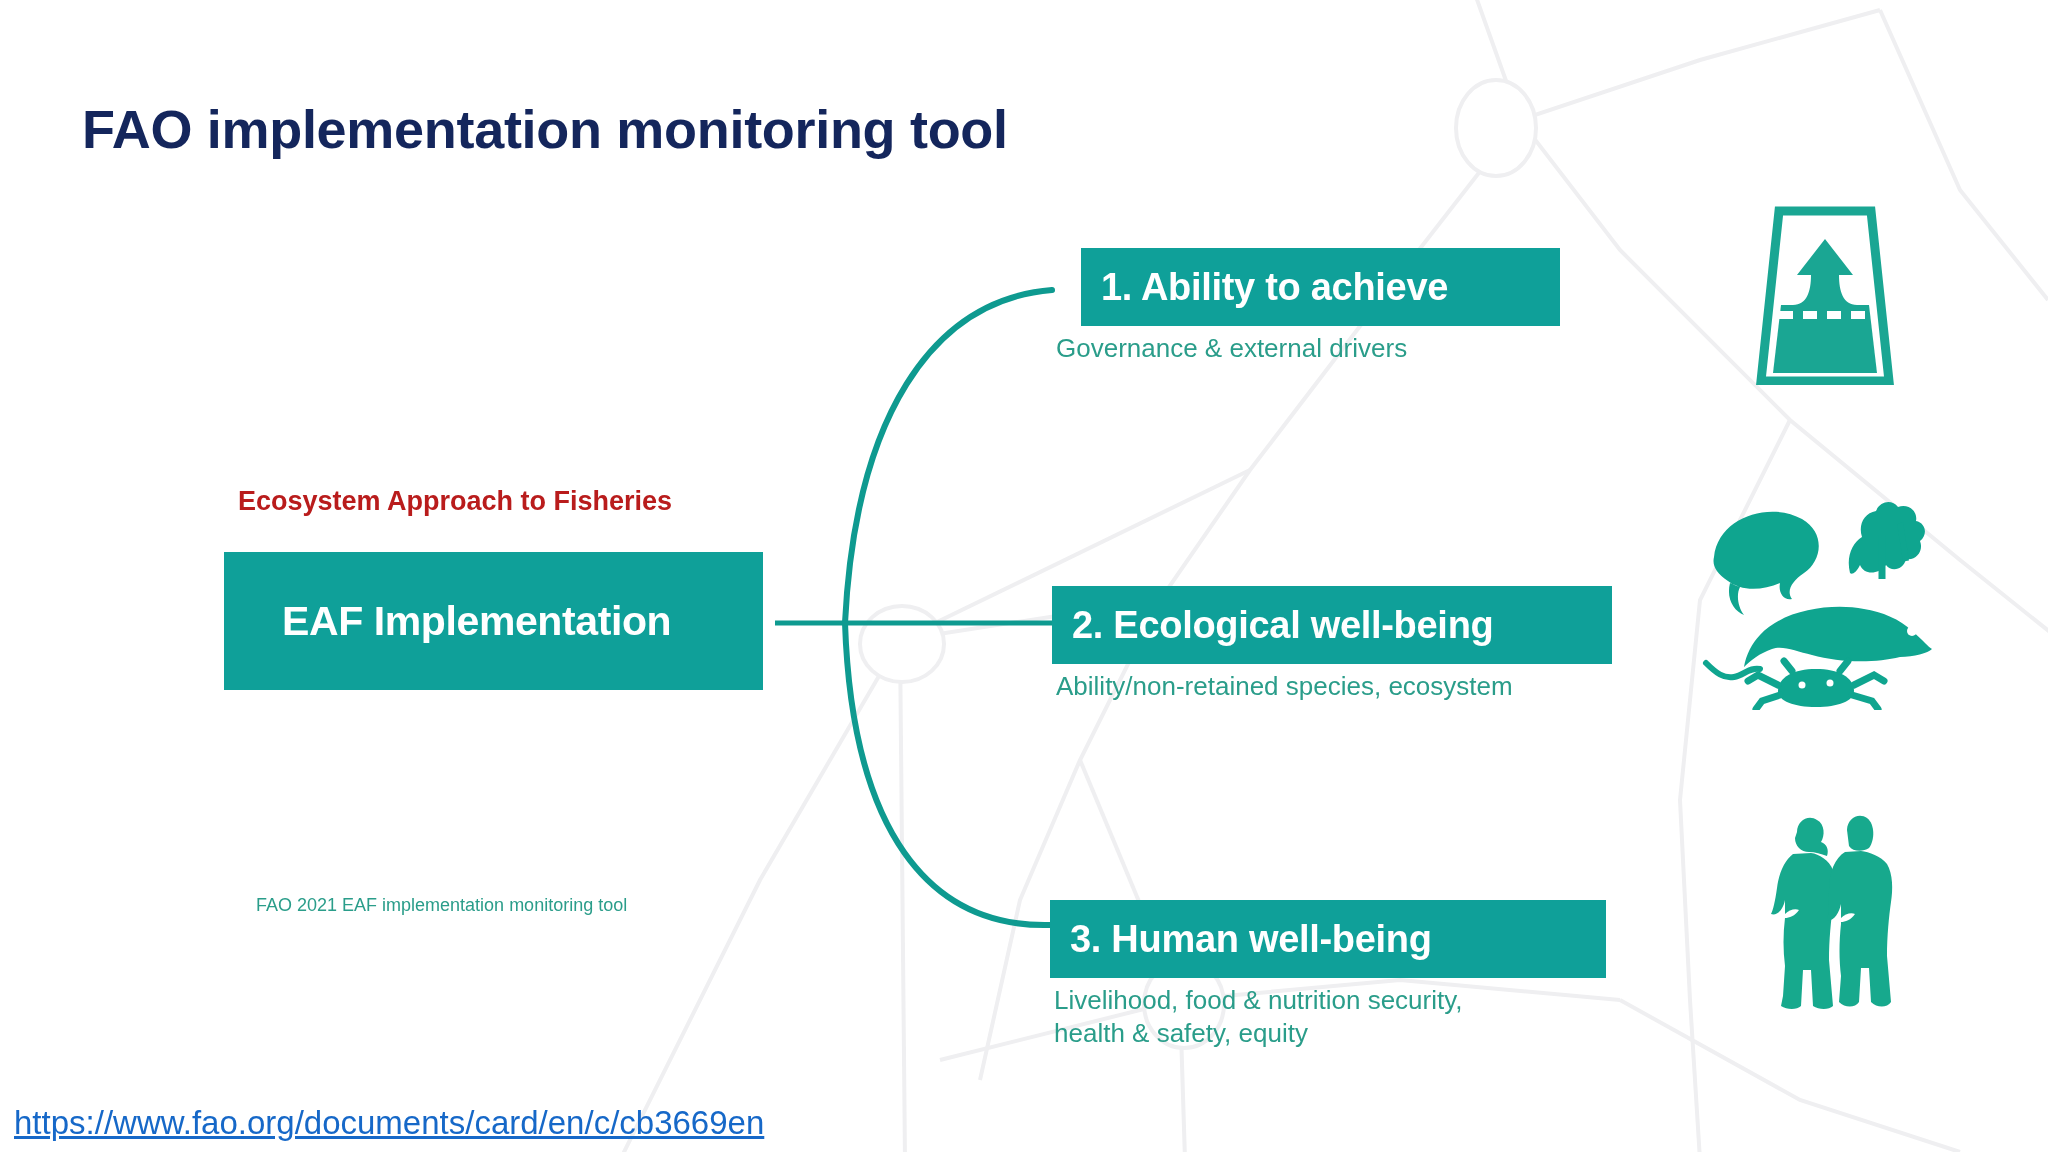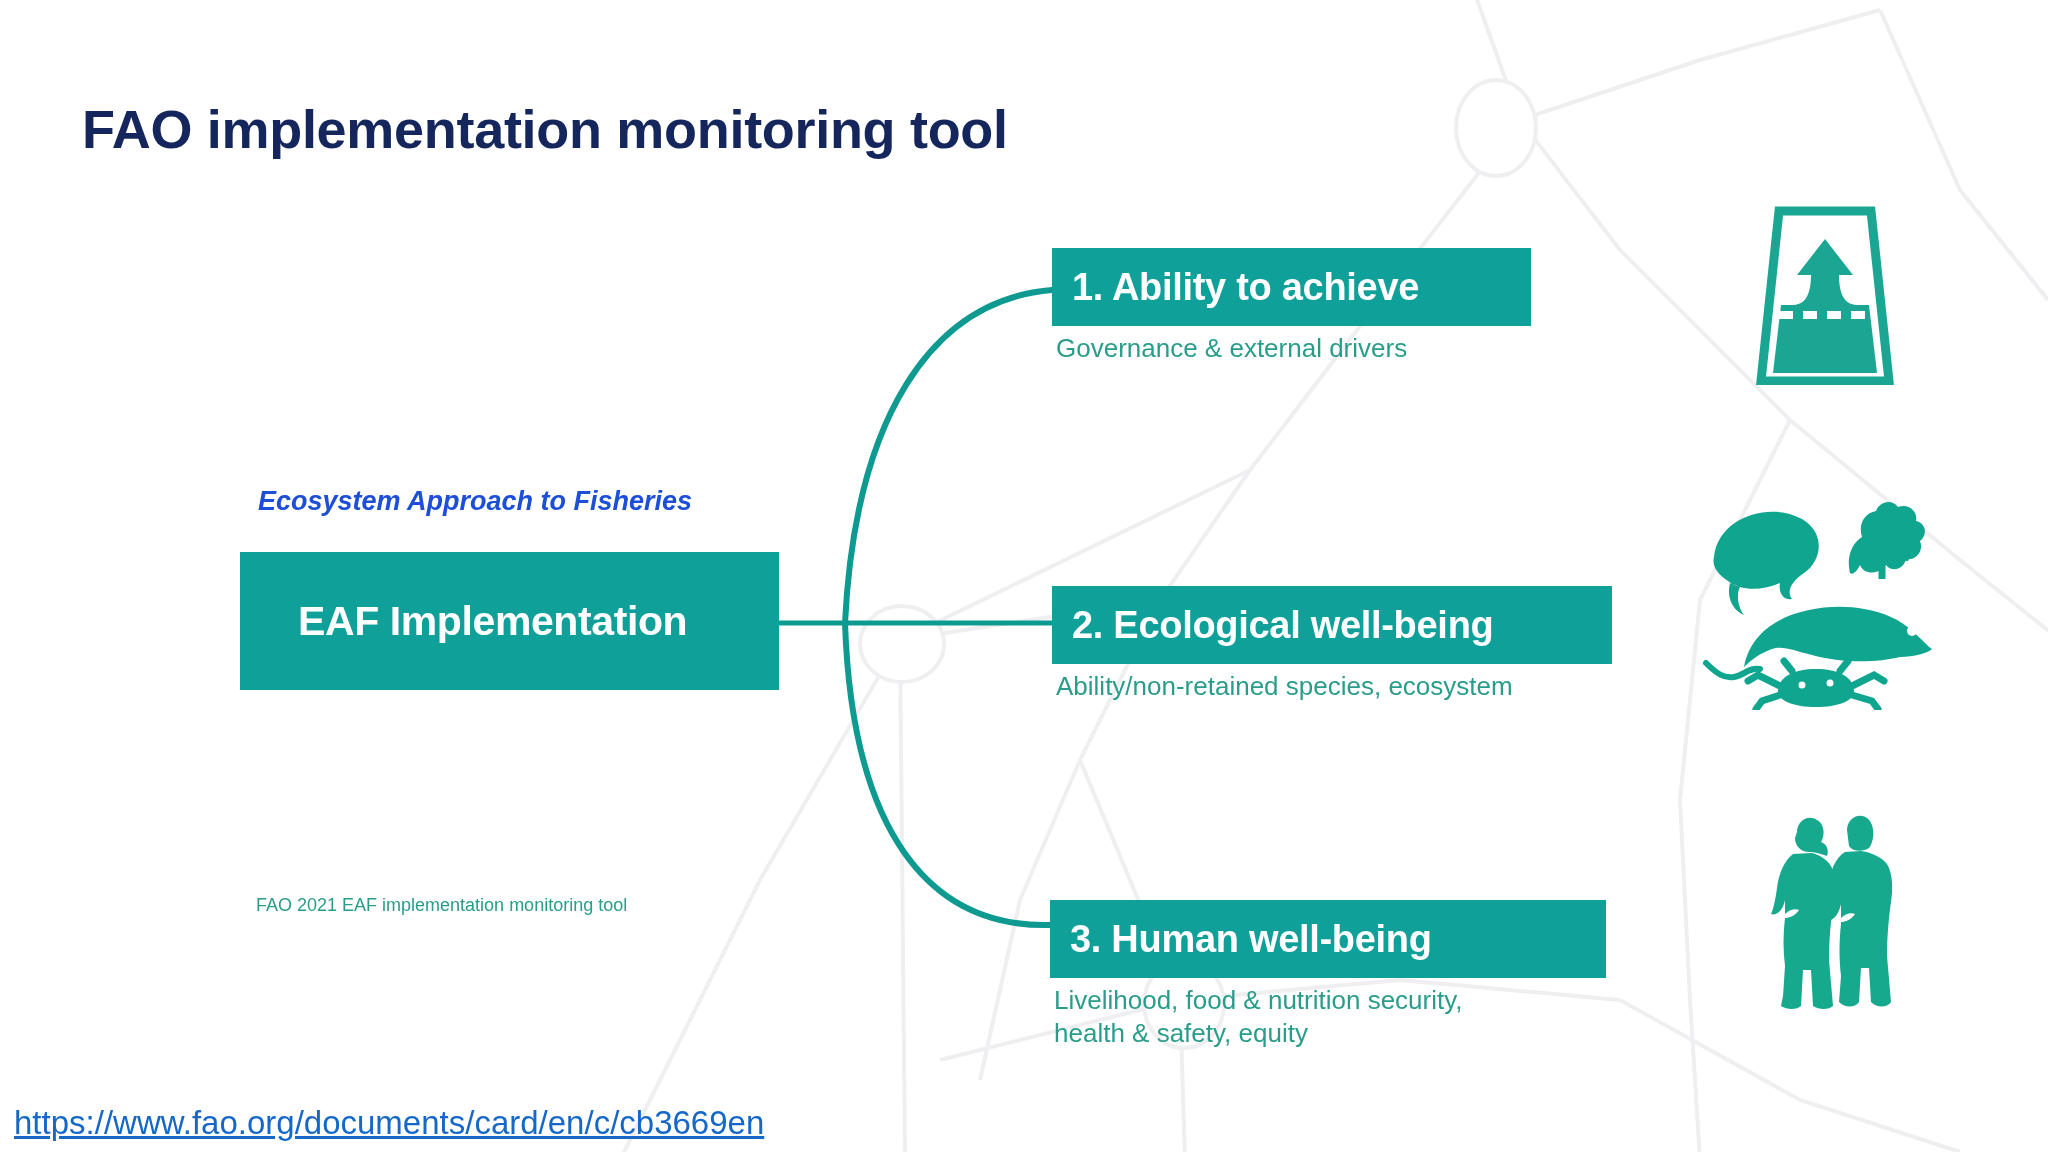--- a/index.html
+++ b/index.html
@@ -42,31 +42,30 @@
   #connectors {
     position: absolute;
     left: 0; top: 0;
     width: 2048px;
     height: 1152px;
   }
 
   
   #eaf-caption {
     position: absolute;
-    left: 258px;
+    left: 238px;
     top: 486px;
     font-size: 27px;
     font-weight: bold;
-    color: #1d4ed8;
-    white-space: nowrap;
-    font-style: italic;
+    color: #b91c1c;
+    white-space: nowrap;
   }
   #eaf-box {
     position: absolute;
-    left: 240px;
+    left: 224px;
     top: 552px;
     width: 539px;
     height: 138px;
     background: #0fa099;
     display: flex;
     align-items: center;
   }
   #eaf-box-label {
     color: #ffffff;
     font-size: 41px;
@@ -103,21 +102,21 @@
   .branch-desc {
     margin-top: 6px;
     padding-left: 4px;
     font-size: 26px;
     line-height: 1.28;
     color: #2a9d8a;
     white-space: pre-line;
   }
 
   #branch-1 { left: 1052px; top: 248px; }
-  #branch-1 .branch-box { width: 479px; }
+  #branch-1 .branch-box { width: 479px; margin-left: 29px; }
   #branch-2 { left: 1052px; top: 586px; }
   #branch-2 .branch-box { width: 560px; text-align: right; }
   #branch-3 { left: 1050px; top: 900px; }
   #branch-3 .branch-box { width: 556px; }
 
   
   .side-icon { position: absolute; }
   #icon-ability   { left: 1735px; top: 205px;  width: 180px; height: 180px; }
   #icon-ecology   { left: 1700px; top: 495px;  width: 260px; height: 215px; }
   #icon-human     { left: 1755px; top: 810px;  width: 150px; height: 205px; }

